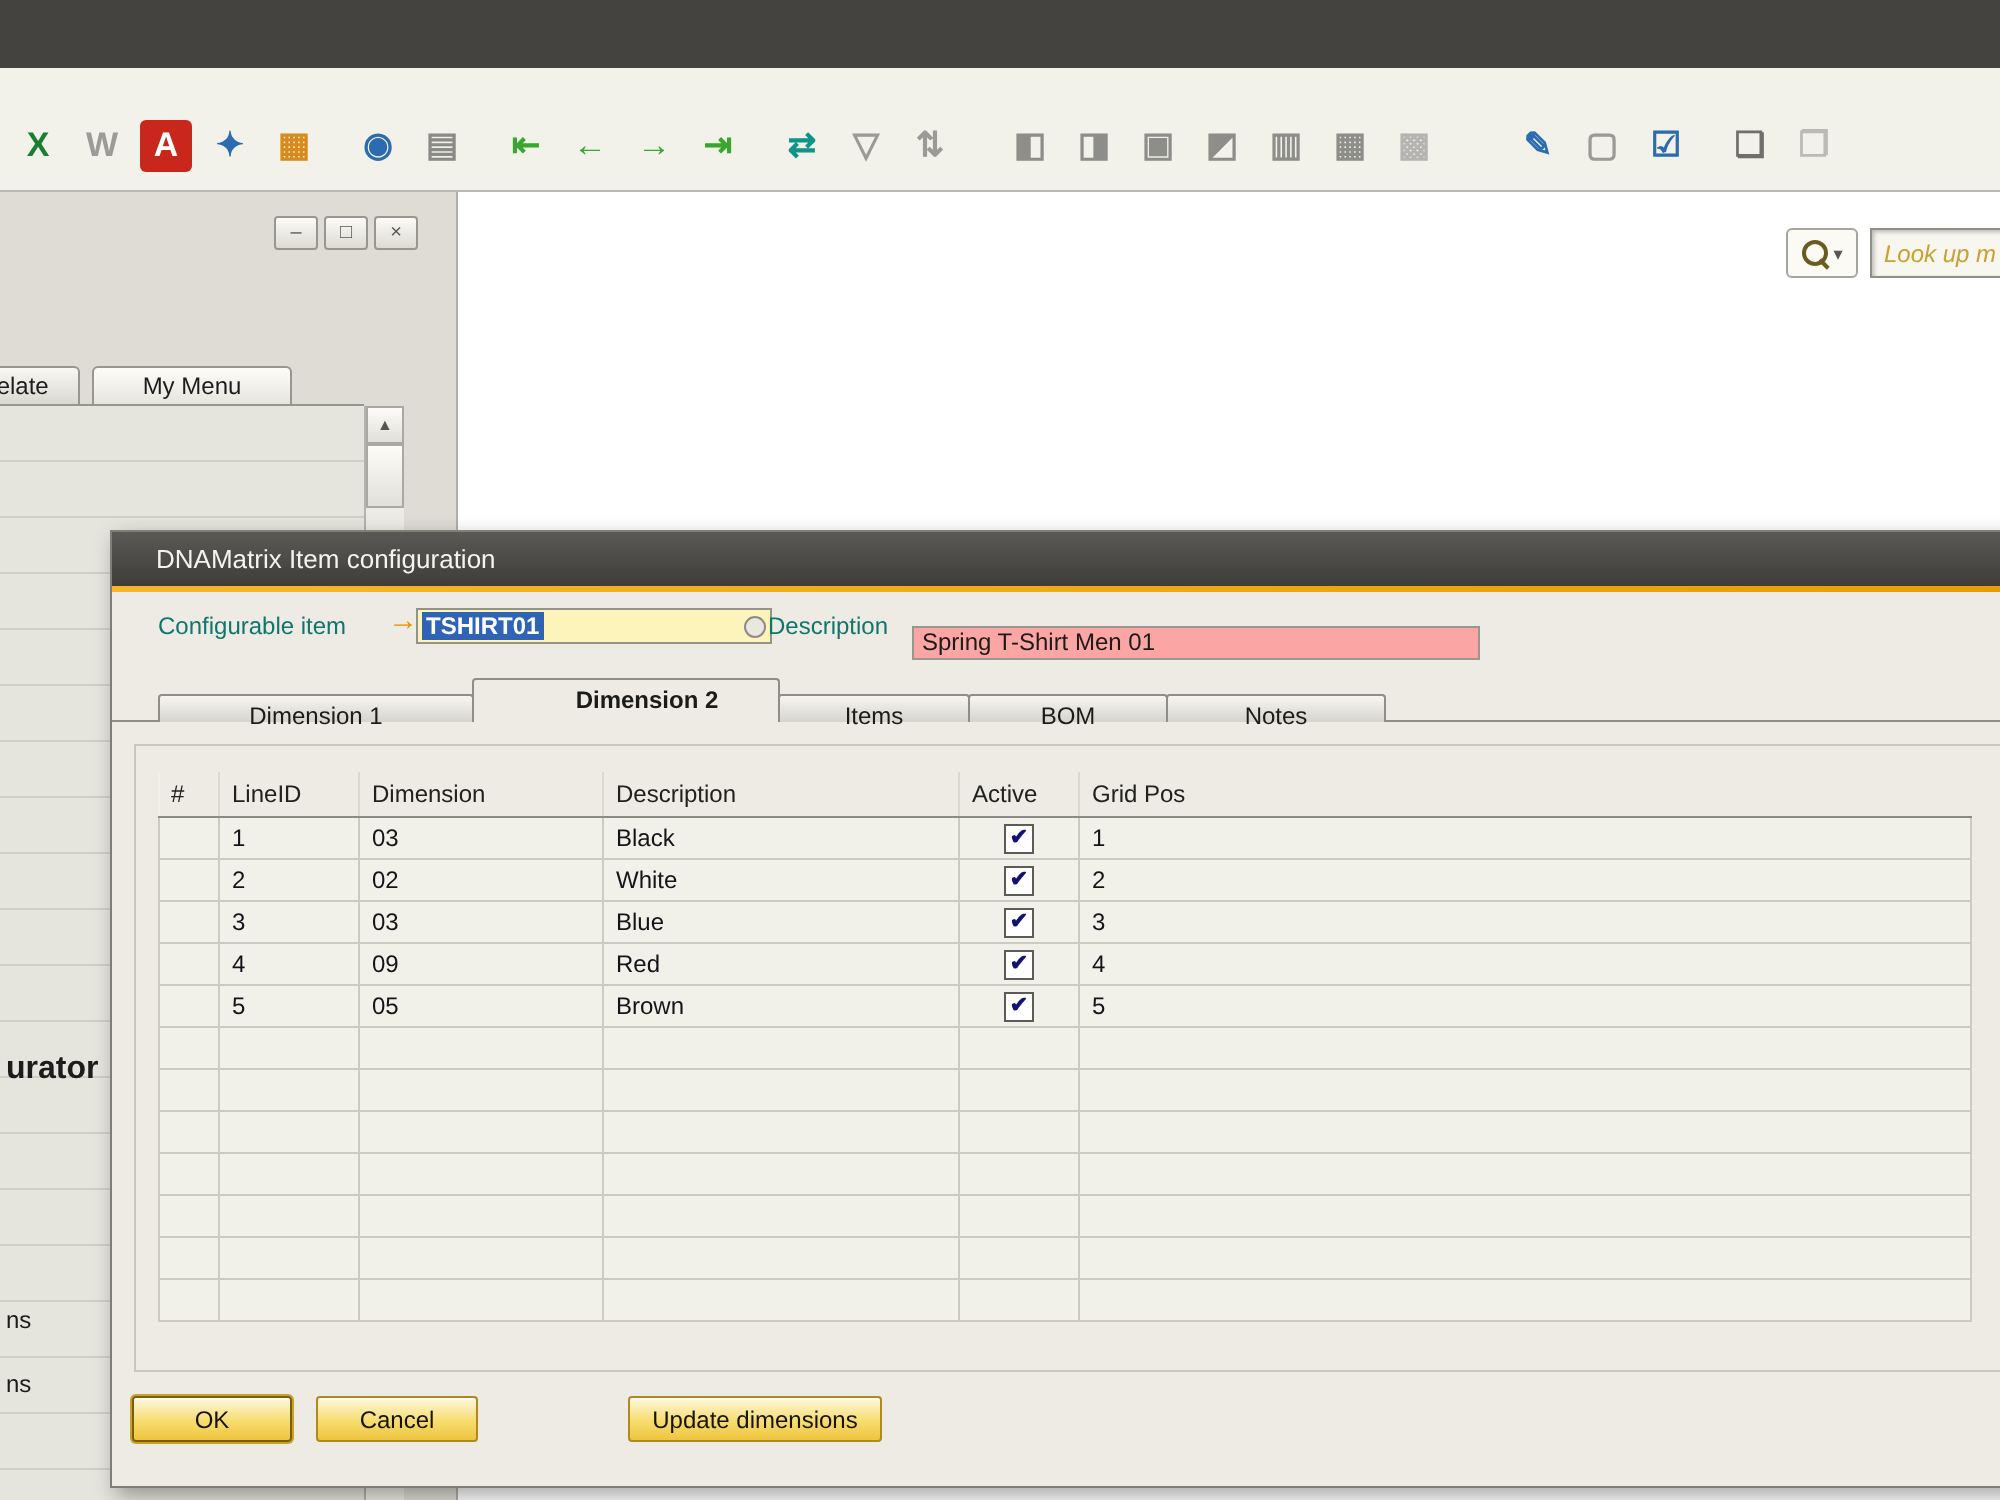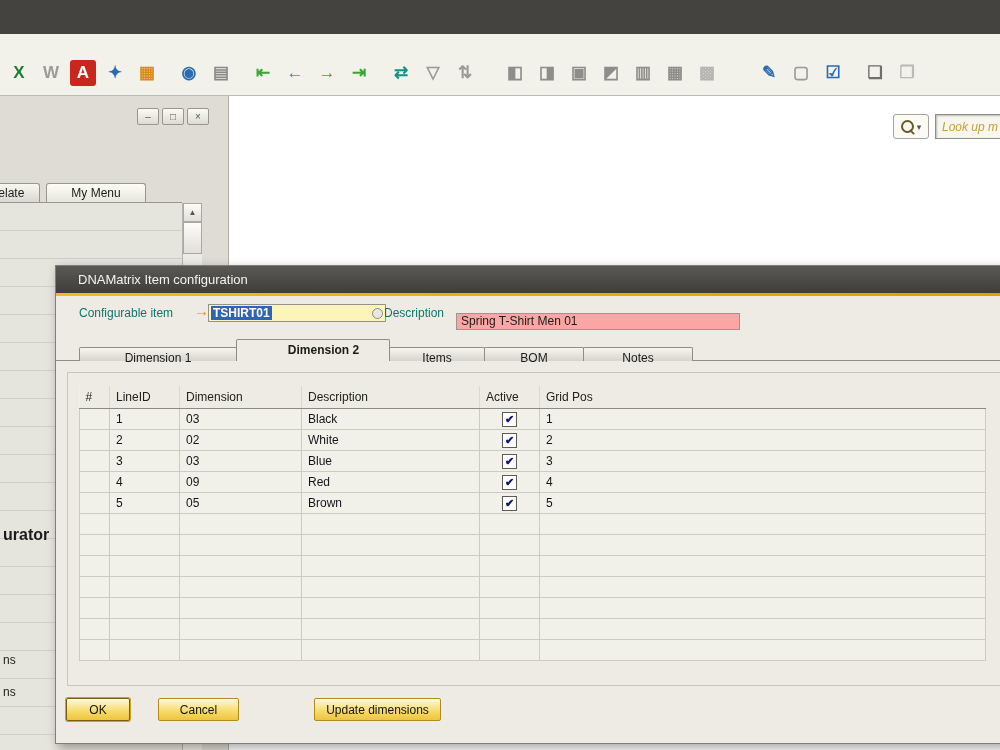--- a/index.html
+++ b/index.html
@@ -107,21 +107,21 @@
   .grid td{ height:20px; font-size:12px; padding:0 0 0 6px; color:#14141a;
     border:1px solid #cbcac3; overflow:hidden; white-space:nowrap; }
   .grid td.active-cell{ text-align:center; padding:0; }
   .checkbox{ display:inline-block; width:13px; height:13px; background:#ffffff;
     border:1px solid #5c5b56; font-size:11px; line-height:12px; color:#101078;
     font-weight:bold; vertical-align:middle; box-sizing:content-box; }
 
   .gold{ position:absolute; top:402px; height:23px; font-family:inherit; font-size:12px; color:#161410;
     background:linear-gradient(#fdf8e1,#f7dd6e 55%,#eec43e); border:1px solid #b08a1e;
     border-radius:2px; box-shadow:inset 0 1px 0 rgba(255,255,255,.7); cursor:default; }
-  .ok{ left:10px; width:64px; border-color:#7a5d10; box-shadow:0 0 0 1px #caa21f, inset 0 1px 0 rgba(255,255,255,.7); }
+  .ok{ left:10px; width:80px; border-color:#7a5d10; box-shadow:0 0 0 1px #caa21f, inset 0 1px 0 rgba(255,255,255,.7); }
   .cancel{ left:102px; width:81px; }
   .update{ left:258px; width:127px; }
 </style>
 </head>
 <body>
 
 <div class="menubar">
 </div>
 
 <div class="toolbar">

